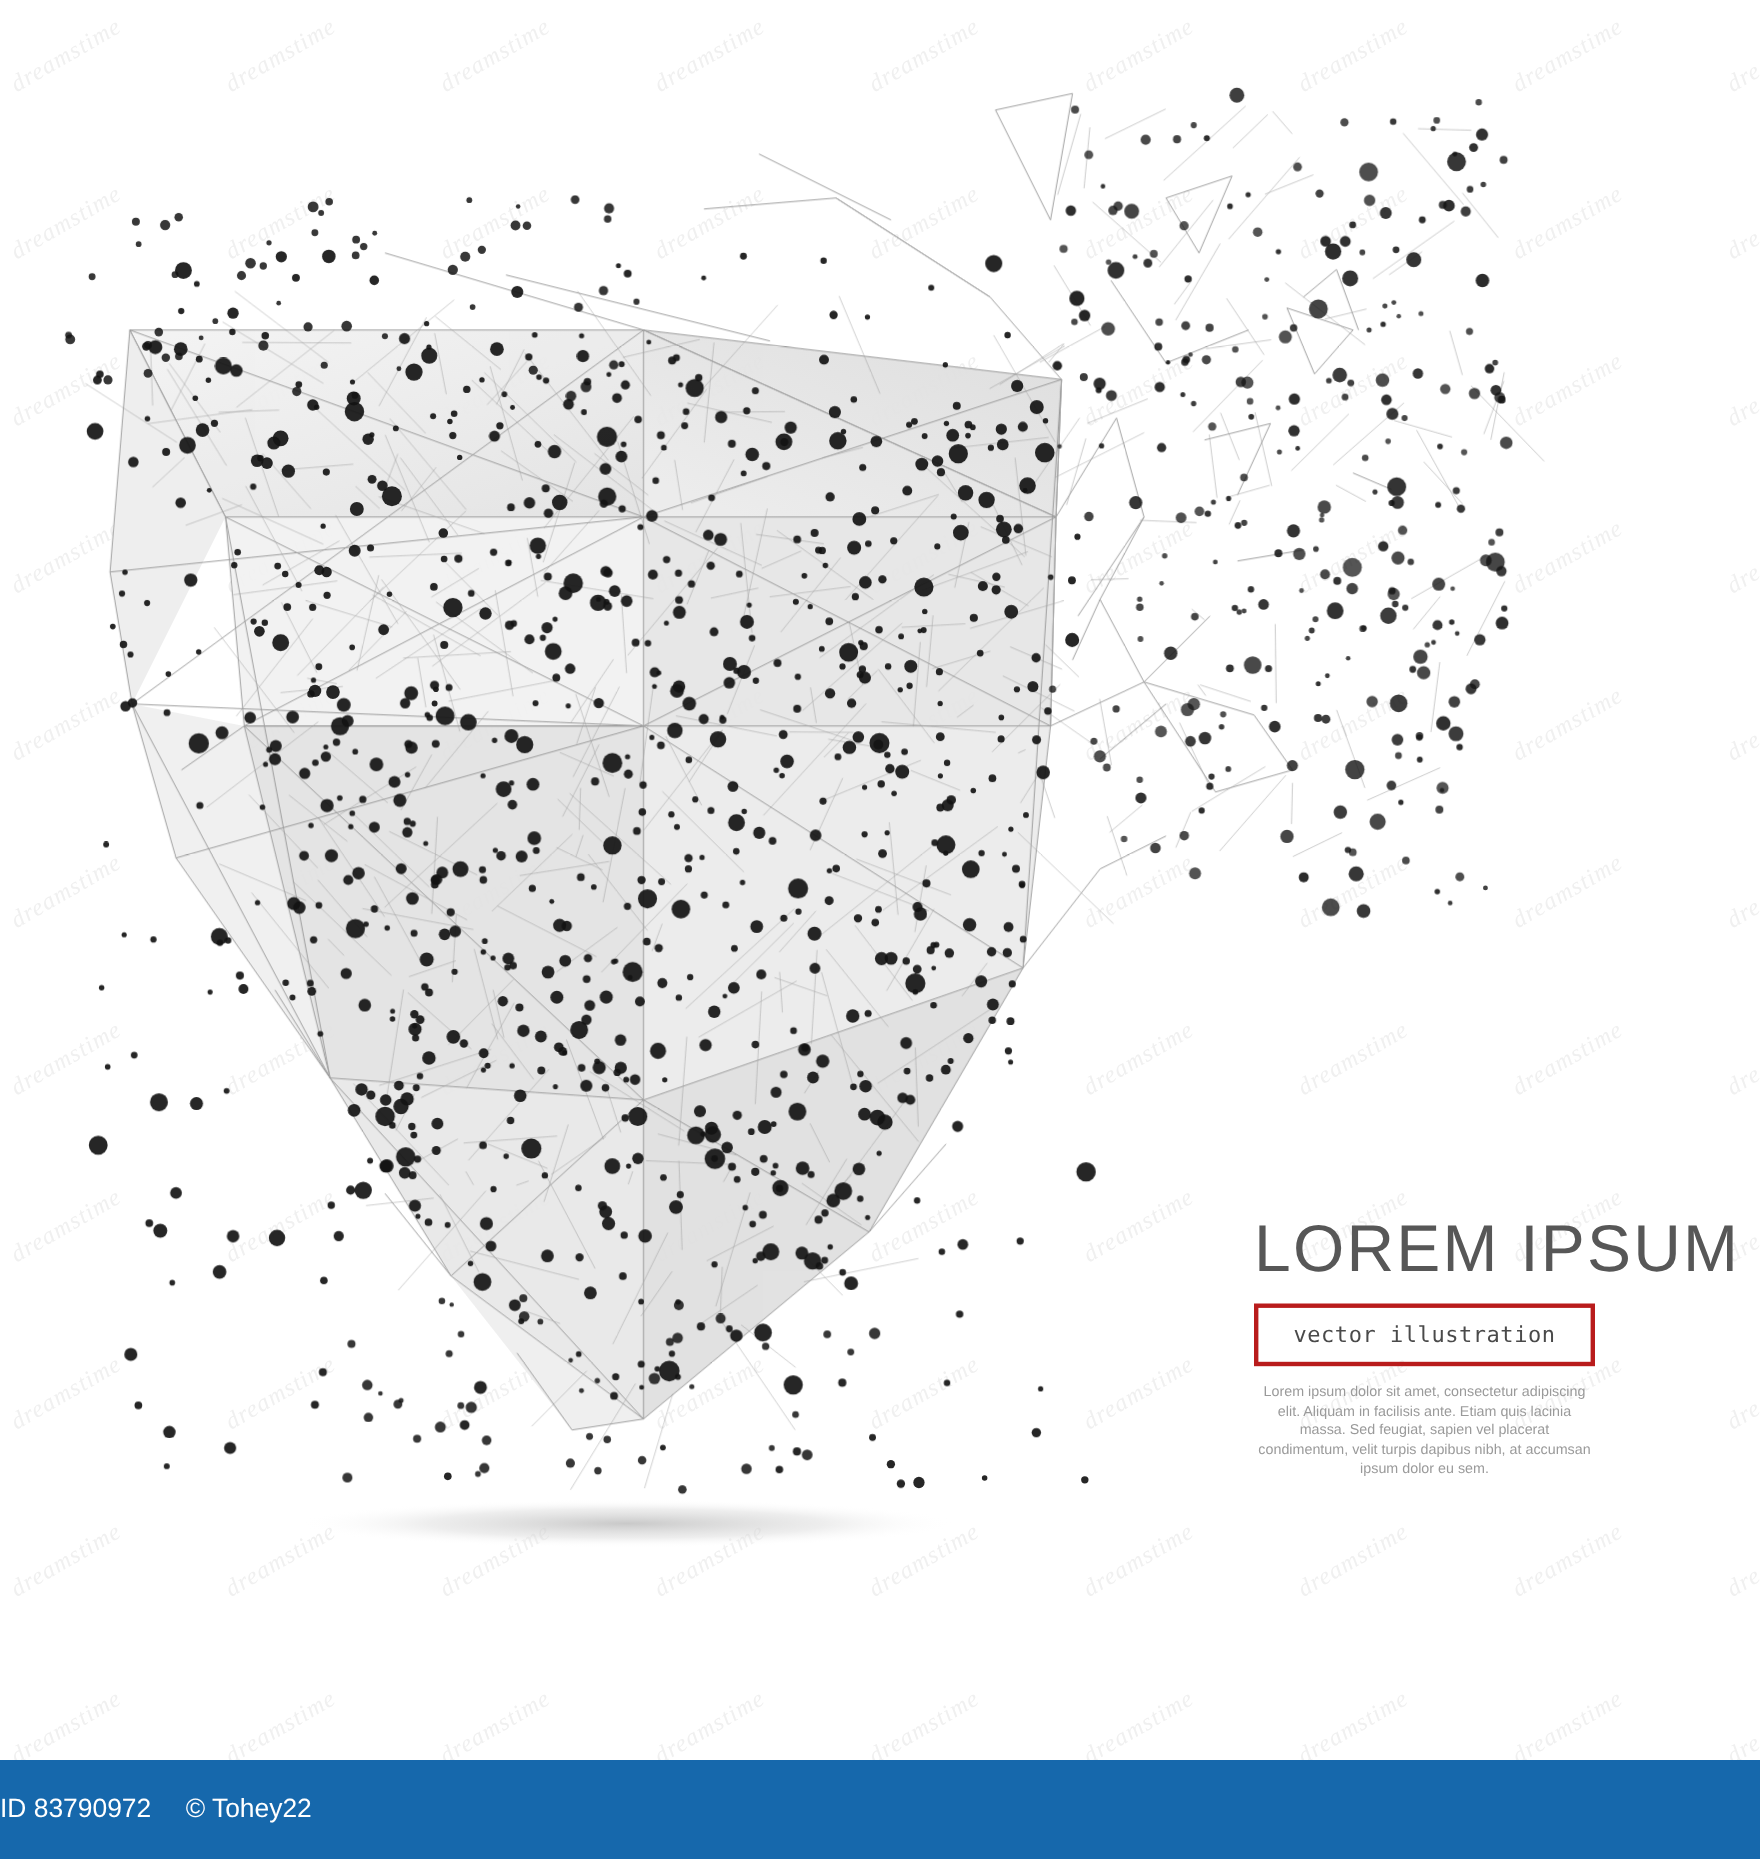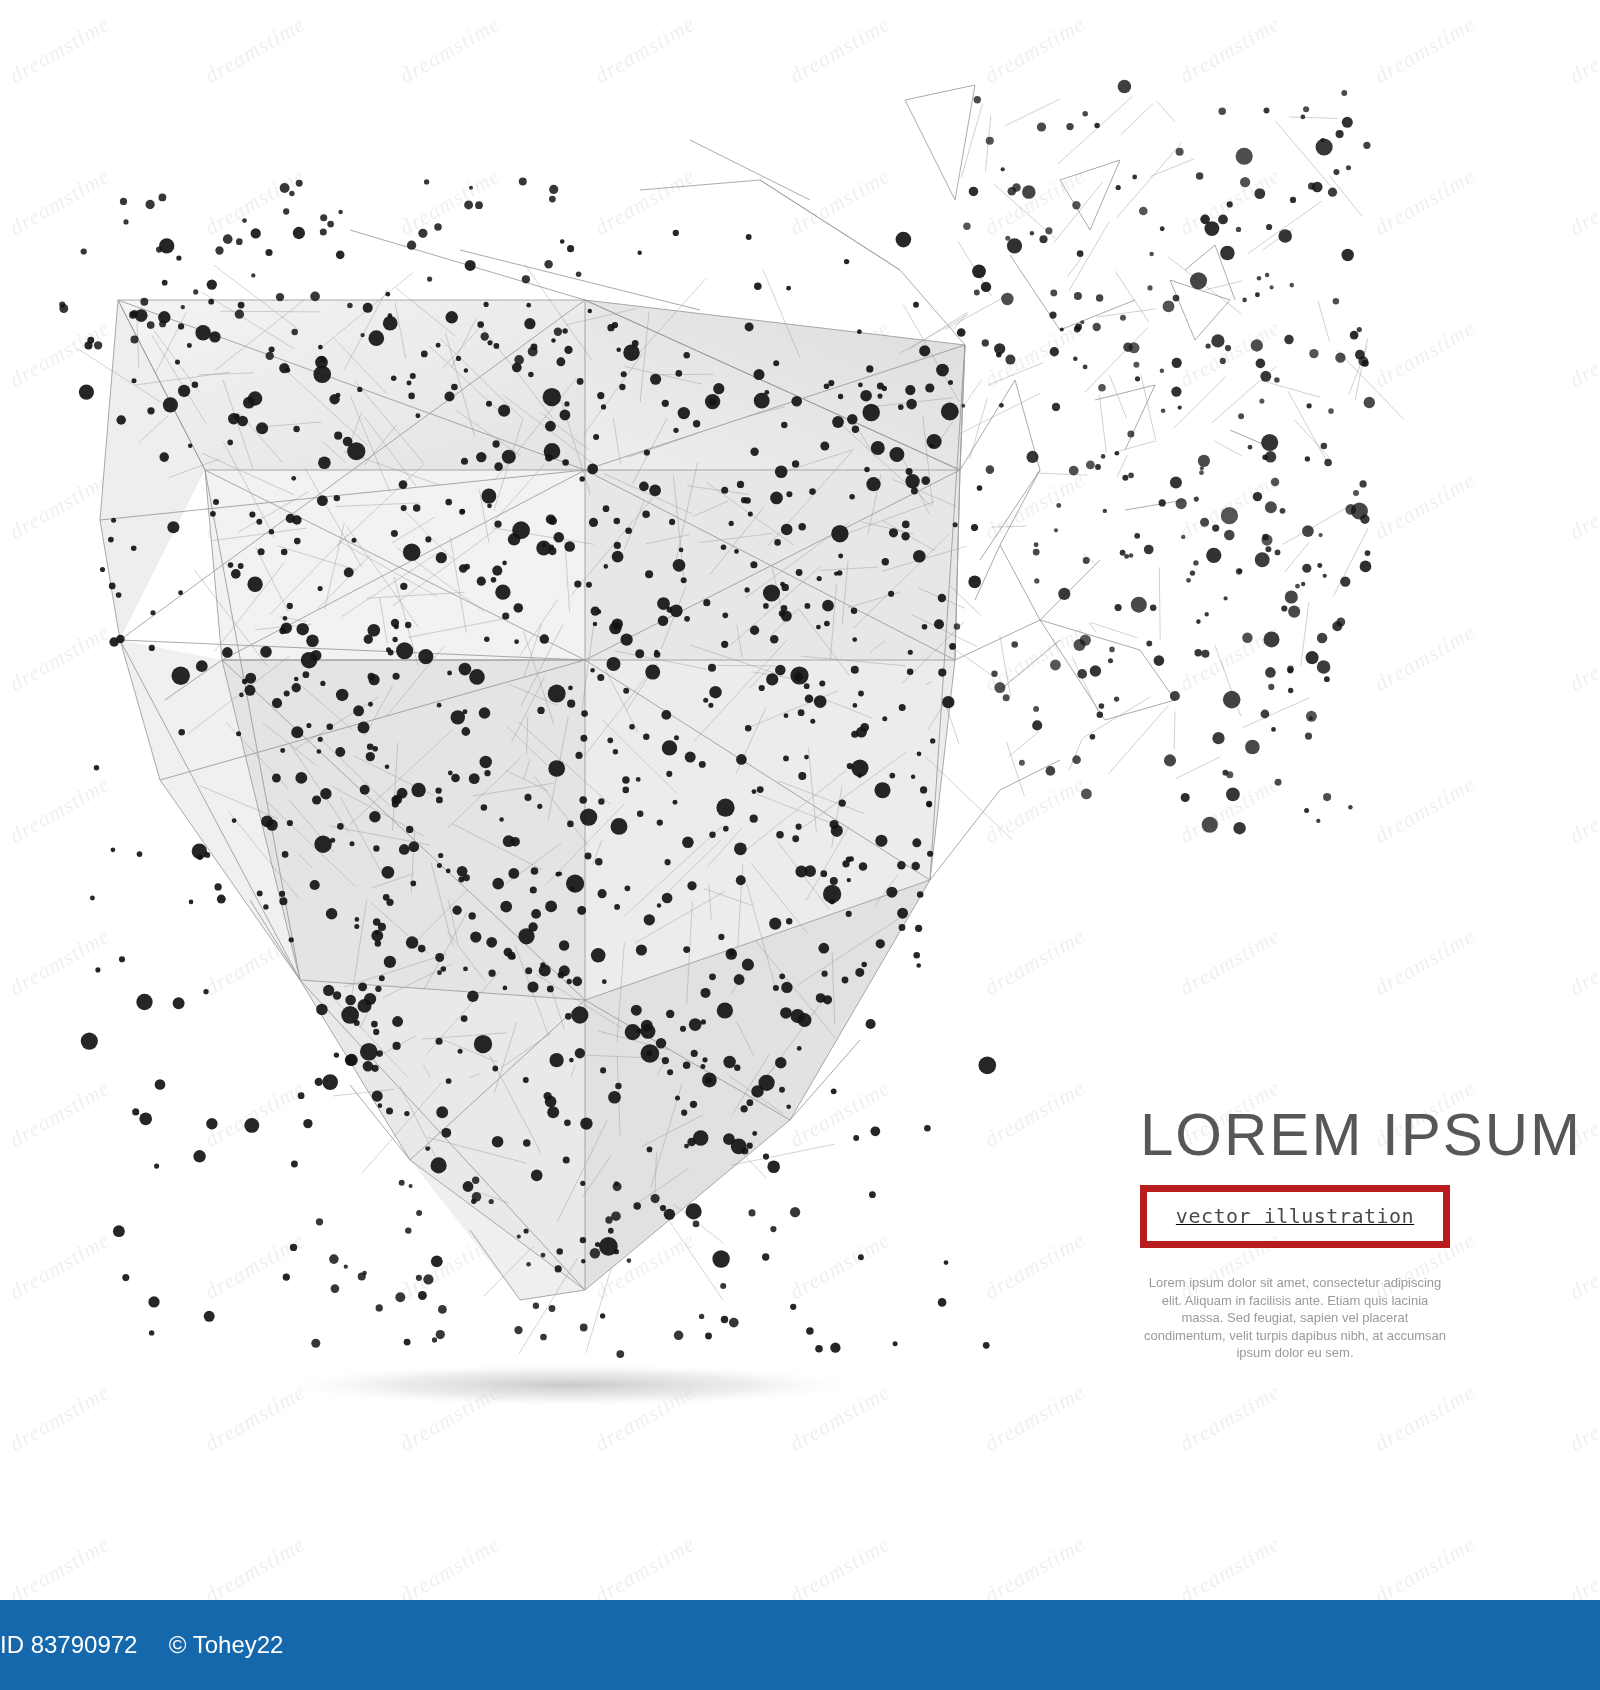--- a/index.html
+++ b/index.html
@@ -69,25 +69,24 @@
   #lorem-title {
     font-size: 60px;
     letter-spacing: 2px;
     color: #575757;
     font-weight: 400;
     margin: 0 0 16px 0;
     text-align: center;
     white-space: nowrap;
   }
   #vector-box {
-    border: 7px solid #b91c1c;
+    border: 4px solid #b91c1c;
     padding: 12px 0 13px 0;
-    margin: 0 0 26px 0;
+    margin: 0 0 14px 0;
     text-align: center;
-    text-decoration: underline;
   }
   #vector-box span {
     font-family: "DejaVu Sans Mono", monospace;
     font-size: 20px;
     color: #4a4a4a;
     letter-spacing: 0.5px;
   }
   #body-copy {
     font-size: 13px;
     line-height: 1.35;

